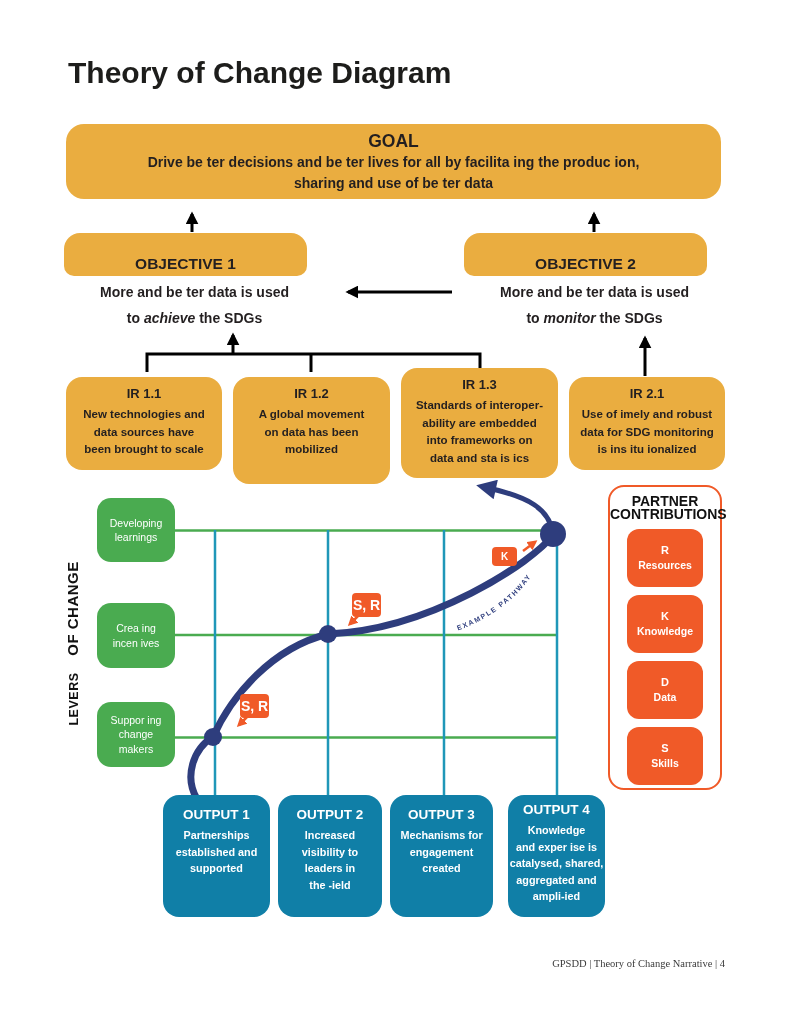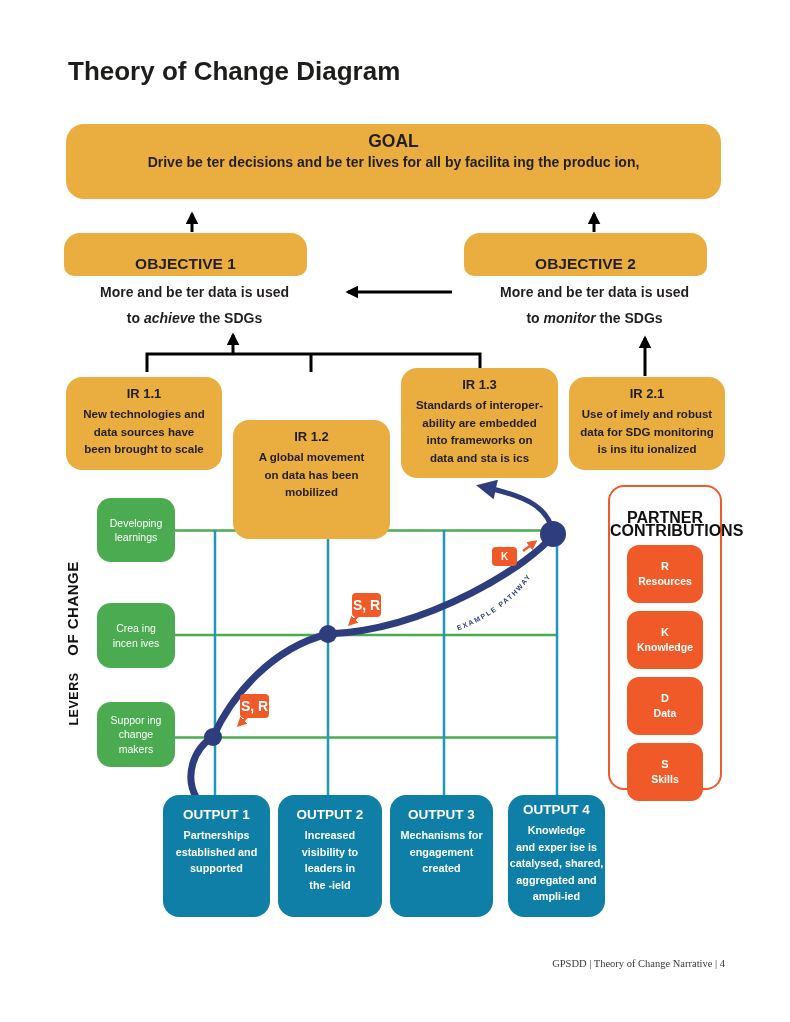--- a/index.html
+++ b/index.html
@@ -1,19 +1,19 @@
 <!DOCTYPE html>
 <html><head>
 <meta charset="utf-8">
 <style>
   html,body{margin:0;padding:0;background:#fff;}
   .page{position:relative;width:790px;height:1022px;background:#fff;overflow:hidden;
         font-family:"Liberation Sans",sans-serif;color:#231f20;}
   .abs{position:absolute;}
-  .page-title{left:68px;top:56px;font-size:26px;font-weight:700;color:#1d1d1b;margin:0;}
+  .page-title{left:68px;top:56px;font-size:30px;font-weight:700;color:#1d1d1b;margin:0;}
 
   
   .goal{left:66px;top:124px;width:655px;height:75px;background:#eaad40;border-radius:18px;
         text-align:center;z-index:2;}
   .goal-label{font-size:17.5px;font-weight:700;margin-top:7px;}
   .goal-line{font-size:14px;font-weight:700;line-height:21px;}
 
   
   .overlay{left:0;top:0;z-index:1;}
 
@@ -25,21 +25,21 @@
   .obj2-band{left:464px;top:233px;}
   .obj-desc{width:261px;text-align:center;font-size:14px;font-weight:700;line-height:26px;}
   .obj1-desc{left:64px;top:279px;}
   .obj2-desc{left:464px;top:279px;}
 
   
   .ir{background:#eaad40;border-radius:16px;text-align:center;z-index:2;padding-top:9px;box-sizing:border-box;}
   .ir-title{font-size:13px;font-weight:700;margin-bottom:5px;}
   .ir-line{font-size:11.5px;font-weight:700;line-height:17.5px;}
   .ir1{left:66px;top:377px;width:156px;height:93px;}
-  .ir2{left:233px;top:377px;width:157px;height:119px;margin-top:43px;}
+  .ir2{left:233px;top:377px;width:157px;height:107px;}
   .ir3{left:401px;top:368px;width:157px;height:110px;}
   .ir4{left:569px;top:377px;width:156px;height:93px;}
 
   
   .axis-primary{left:2px;top:600px;width:140px;text-align:center;transform:rotate(-90deg);
                 font-size:15px;font-weight:700;letter-spacing:0.5px;color:#111;}
   .axis-secondary{left:34px;top:692px;width:80px;text-align:center;transform:rotate(-90deg);
                 font-size:12.5px;font-weight:700;letter-spacing:0.5px;color:#111;}
 
   
@@ -63,21 +63,21 @@
   .out1{left:163px;width:107px;}
   .out2{left:278px;width:104px;}
   .out3{left:390px;width:103px;}
   .out4{left:508px;width:97px;padding-top:7px;}
   .output-title{font-size:13.5px;font-weight:700;margin-bottom:5px;}
   .output-line{font-size:10.8px;font-weight:700;line-height:16.5px;white-space:nowrap;}
 
   
   .partner{left:608px;top:485px;width:114px;height:305px;background:#fff;border:2px solid #f05a28;
            border-radius:16px;box-sizing:border-box;z-index:2;text-align:center;}
-  .partner-title{font-size:16px;font-weight:700;line-height:13px;color:#111;margin-top:24px;}
+  .partner-title{font-size:14px;font-weight:700;line-height:13px;color:#111;margin-top:8px;}
   .partner-items{display:flex;flex-direction:column;gap:8px;margin-top:8px;align-items:center;}
   .partner-item{width:76px;height:58px;background:#f05a28;border-radius:12px;color:#fff;
                 display:flex;flex-direction:column;justify-content:center;}
   .partner-code{font-size:11px;font-weight:700;line-height:15px;}
   .partner-label{font-size:10.5px;font-weight:700;line-height:15px;}
 
   .footer{right:65px;top:958px;font-size:10.5px;color:#3a3a3a;font-family:Liberation Serif, serif;}
 </style>
 </head>
 <body>
@@ -128,20 +128,21 @@
     </text>
 
     <path d="M248,716 L239,725" stroke="#f05a28" stroke-width="2.5" fill="none" marker-end="url(#ah-orange)"></path>
     <path d="M359,615 L350,624" stroke="#f05a28" stroke-width="2.5" fill="none" marker-end="url(#ah-orange)"></path>
     <path d="M523,551 L535,542" stroke="#f05a28" stroke-width="2.5" fill="none" marker-end="url(#ah-orange)"></path>
   </svg>
 
   <div class="abs goal">
     <div class="goal-label">GOAL</div>
     <div class="goal-line">Drive be ter decisions and be ter lives for all by facilita ing the produc ion,</div>
+    <div class="goal-line">sharing and use of be ter data</div>
   </div>
 
   <div class="abs obj-band obj1-band">
     <span>OBJECTIVE 1</span>
   </div>
   <div class="abs obj-desc obj1-desc">
     <div>More and be ter data is used</div>
     <div><span>to </span><em>achieve</em><span> the SDGs</span></div>
   </div>
 

